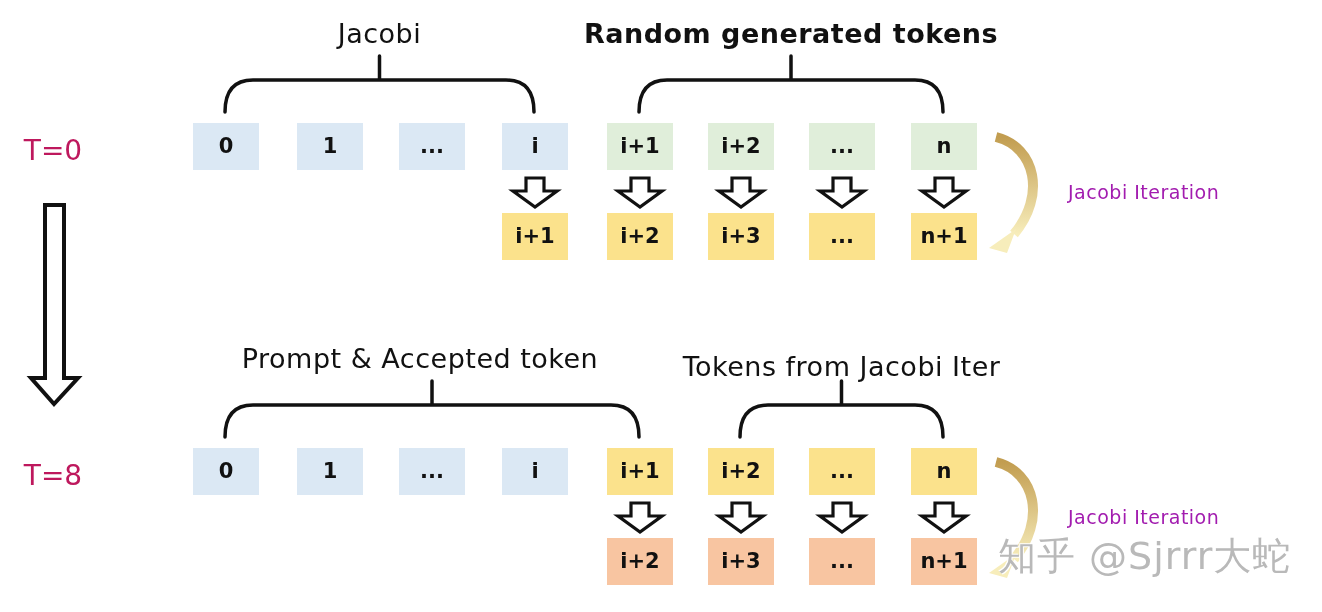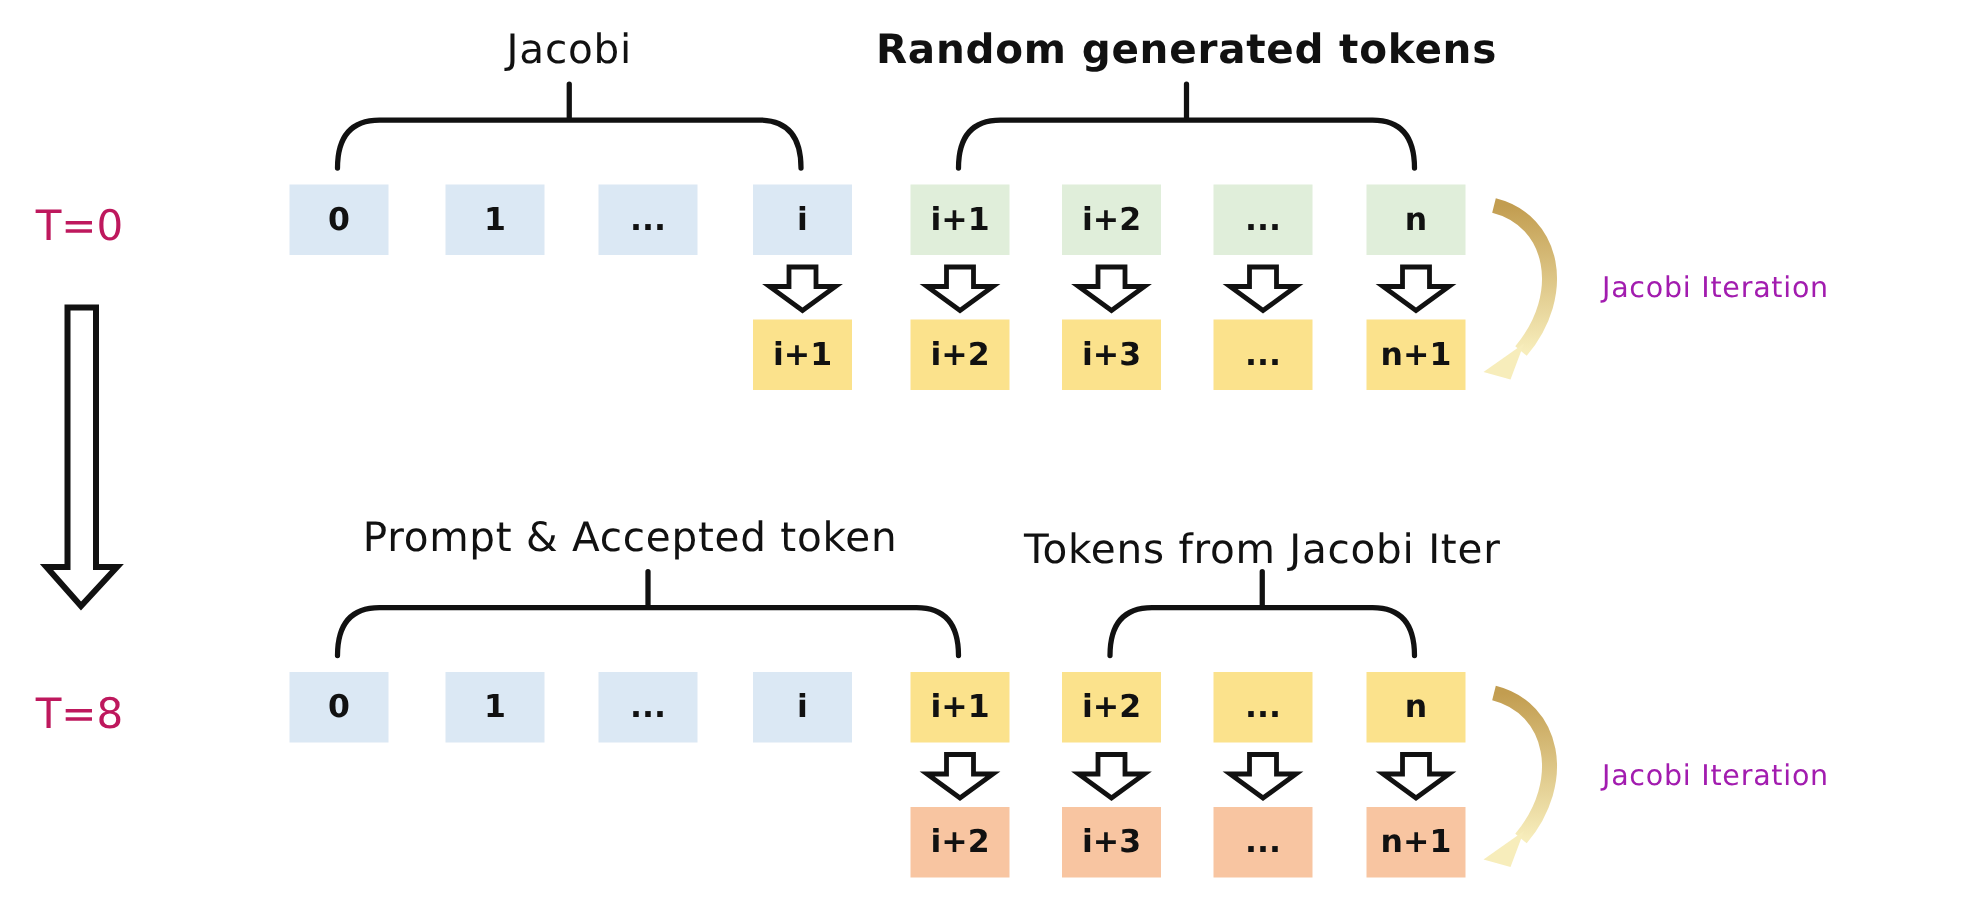--- a/index.html
+++ b/index.html
@@ -94,13 +94,14 @@
       <div class="token-box" style="left: 607px; top: 448px; background: rgb(251, 226, 140);">i+1</div>
       <div class="token-box" style="left: 708px; top: 448px; background: rgb(251, 226, 140);">i+2</div>
       <div class="token-box" style="left: 809px; top: 448px; background: rgb(251, 226, 140);">...</div>
       <div class="token-box" style="left: 911px; top: 448px; background: rgb(251, 226, 140);">n</div>
       <div class="token-box" style="left: 607px; top: 538px; background: rgb(248, 197, 161);">i+2</div>
       <div class="token-box" style="left: 708px; top: 538px; background: rgb(248, 197, 161);">i+3</div>
       <div class="token-box" style="left: 809px; top: 538px; background: rgb(248, 197, 161);">...</div>
       <div class="token-box" style="left: 911px; top: 538px; background: rgb(248, 197, 161);">n+1</div>
       <div class="side-label" style="left: 1068px; top: 506px;">Jacobi Iteration</div>
     </div>
+  <div id="watermark">知乎 @Sjrrr大蛇</div>
 </div>
 
 </body></html>

